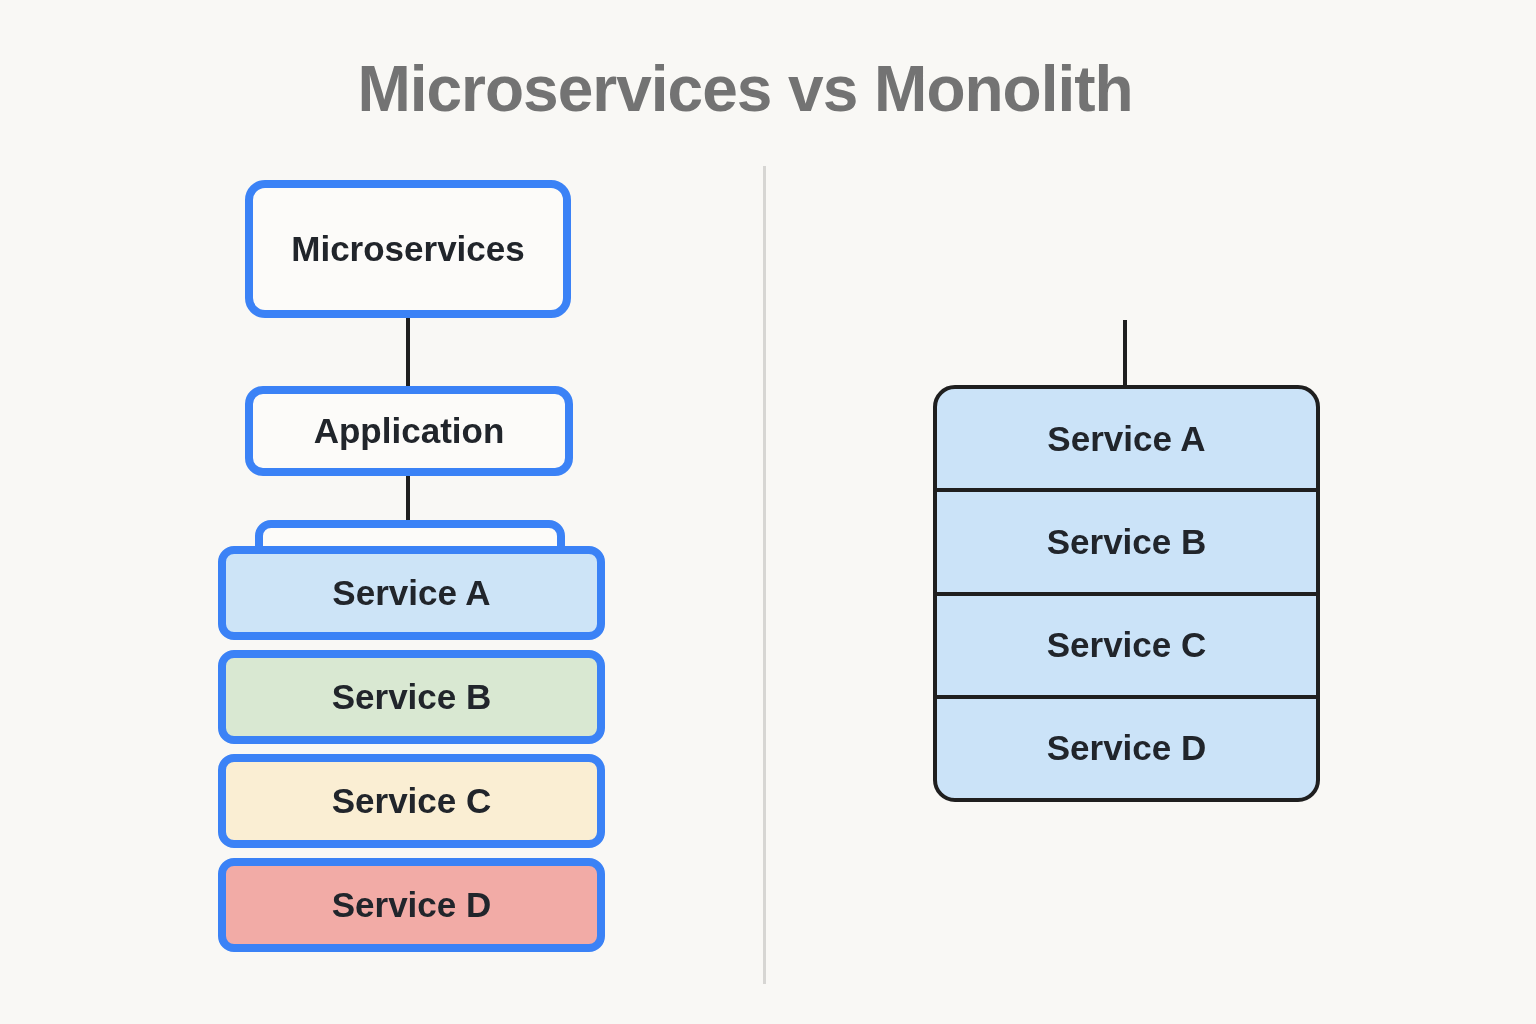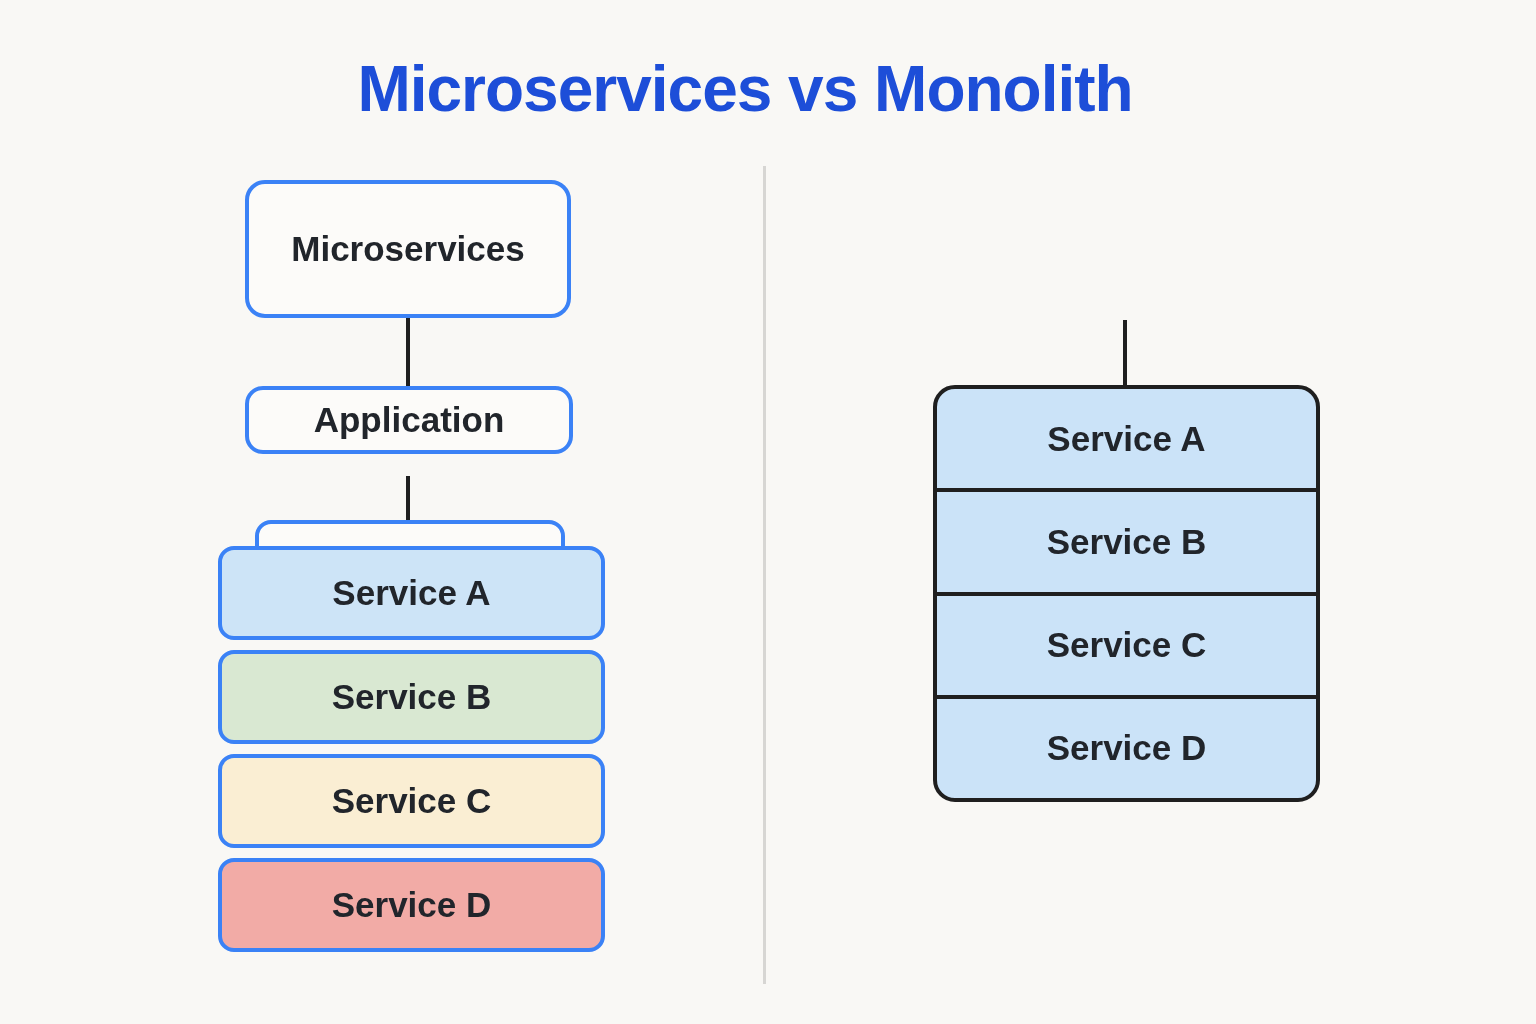--- a/index.html
+++ b/index.html
@@ -19,34 +19,34 @@
   }
   .title {
     position: absolute;
     top: 52px;
     left: 0;
     width: 1490px;
     text-align: center;
     font-size: 64px;
     font-weight: bold;
     letter-spacing: -1px;
-    color: #1d4ed8;
+    color: #737373;
   }
   .divider {
     position: absolute;
     left: 763px;
     top: 166px;
     width: 3px;
     height: 818px;
     background: #d7d6d3;
   }
   .node {
     position: absolute;
     box-sizing: border-box;
-    border: 4px solid #3b82f6;
+    border: 8px solid #3b82f6;
     background: #fcfbf9;
     display: flex;
     align-items: center;
     justify-content: center;
     font-size: 35px;
     font-weight: bold;
     color: #21252b;
   }
   .root-box {
     border-radius: 20px;
@@ -108,21 +108,21 @@
   <div class="title">Microservices vs Monolith</div>
 
   <div class="divider"></div>
 
   <div class="node root-box" style="left:245px; top:180px; width:326px; height:138px;">
     <span>Microservices</span>
   </div>
 
   <div class="connector" style="left:406px; top:318px; height:68px;"></div>
 
-  <div class="node root-box" style="left:245px; top:386px; width:328px; height:68px; border-radius:18px;">
+  <div class="node root-box" style="left:245px; top:386px; width:328px; height:90px; border-radius:18px;">
     <span>Application</span>
   </div>
 
   <div class="connector" style="left:406px; top:476px; height:48px;"></div>
 
   <div class="node back-box"></div>
 
   <div class="node service-box" style="top: 546px; background: rgb(205, 228, 247);">
     <span>Service A</span>
   </div>

